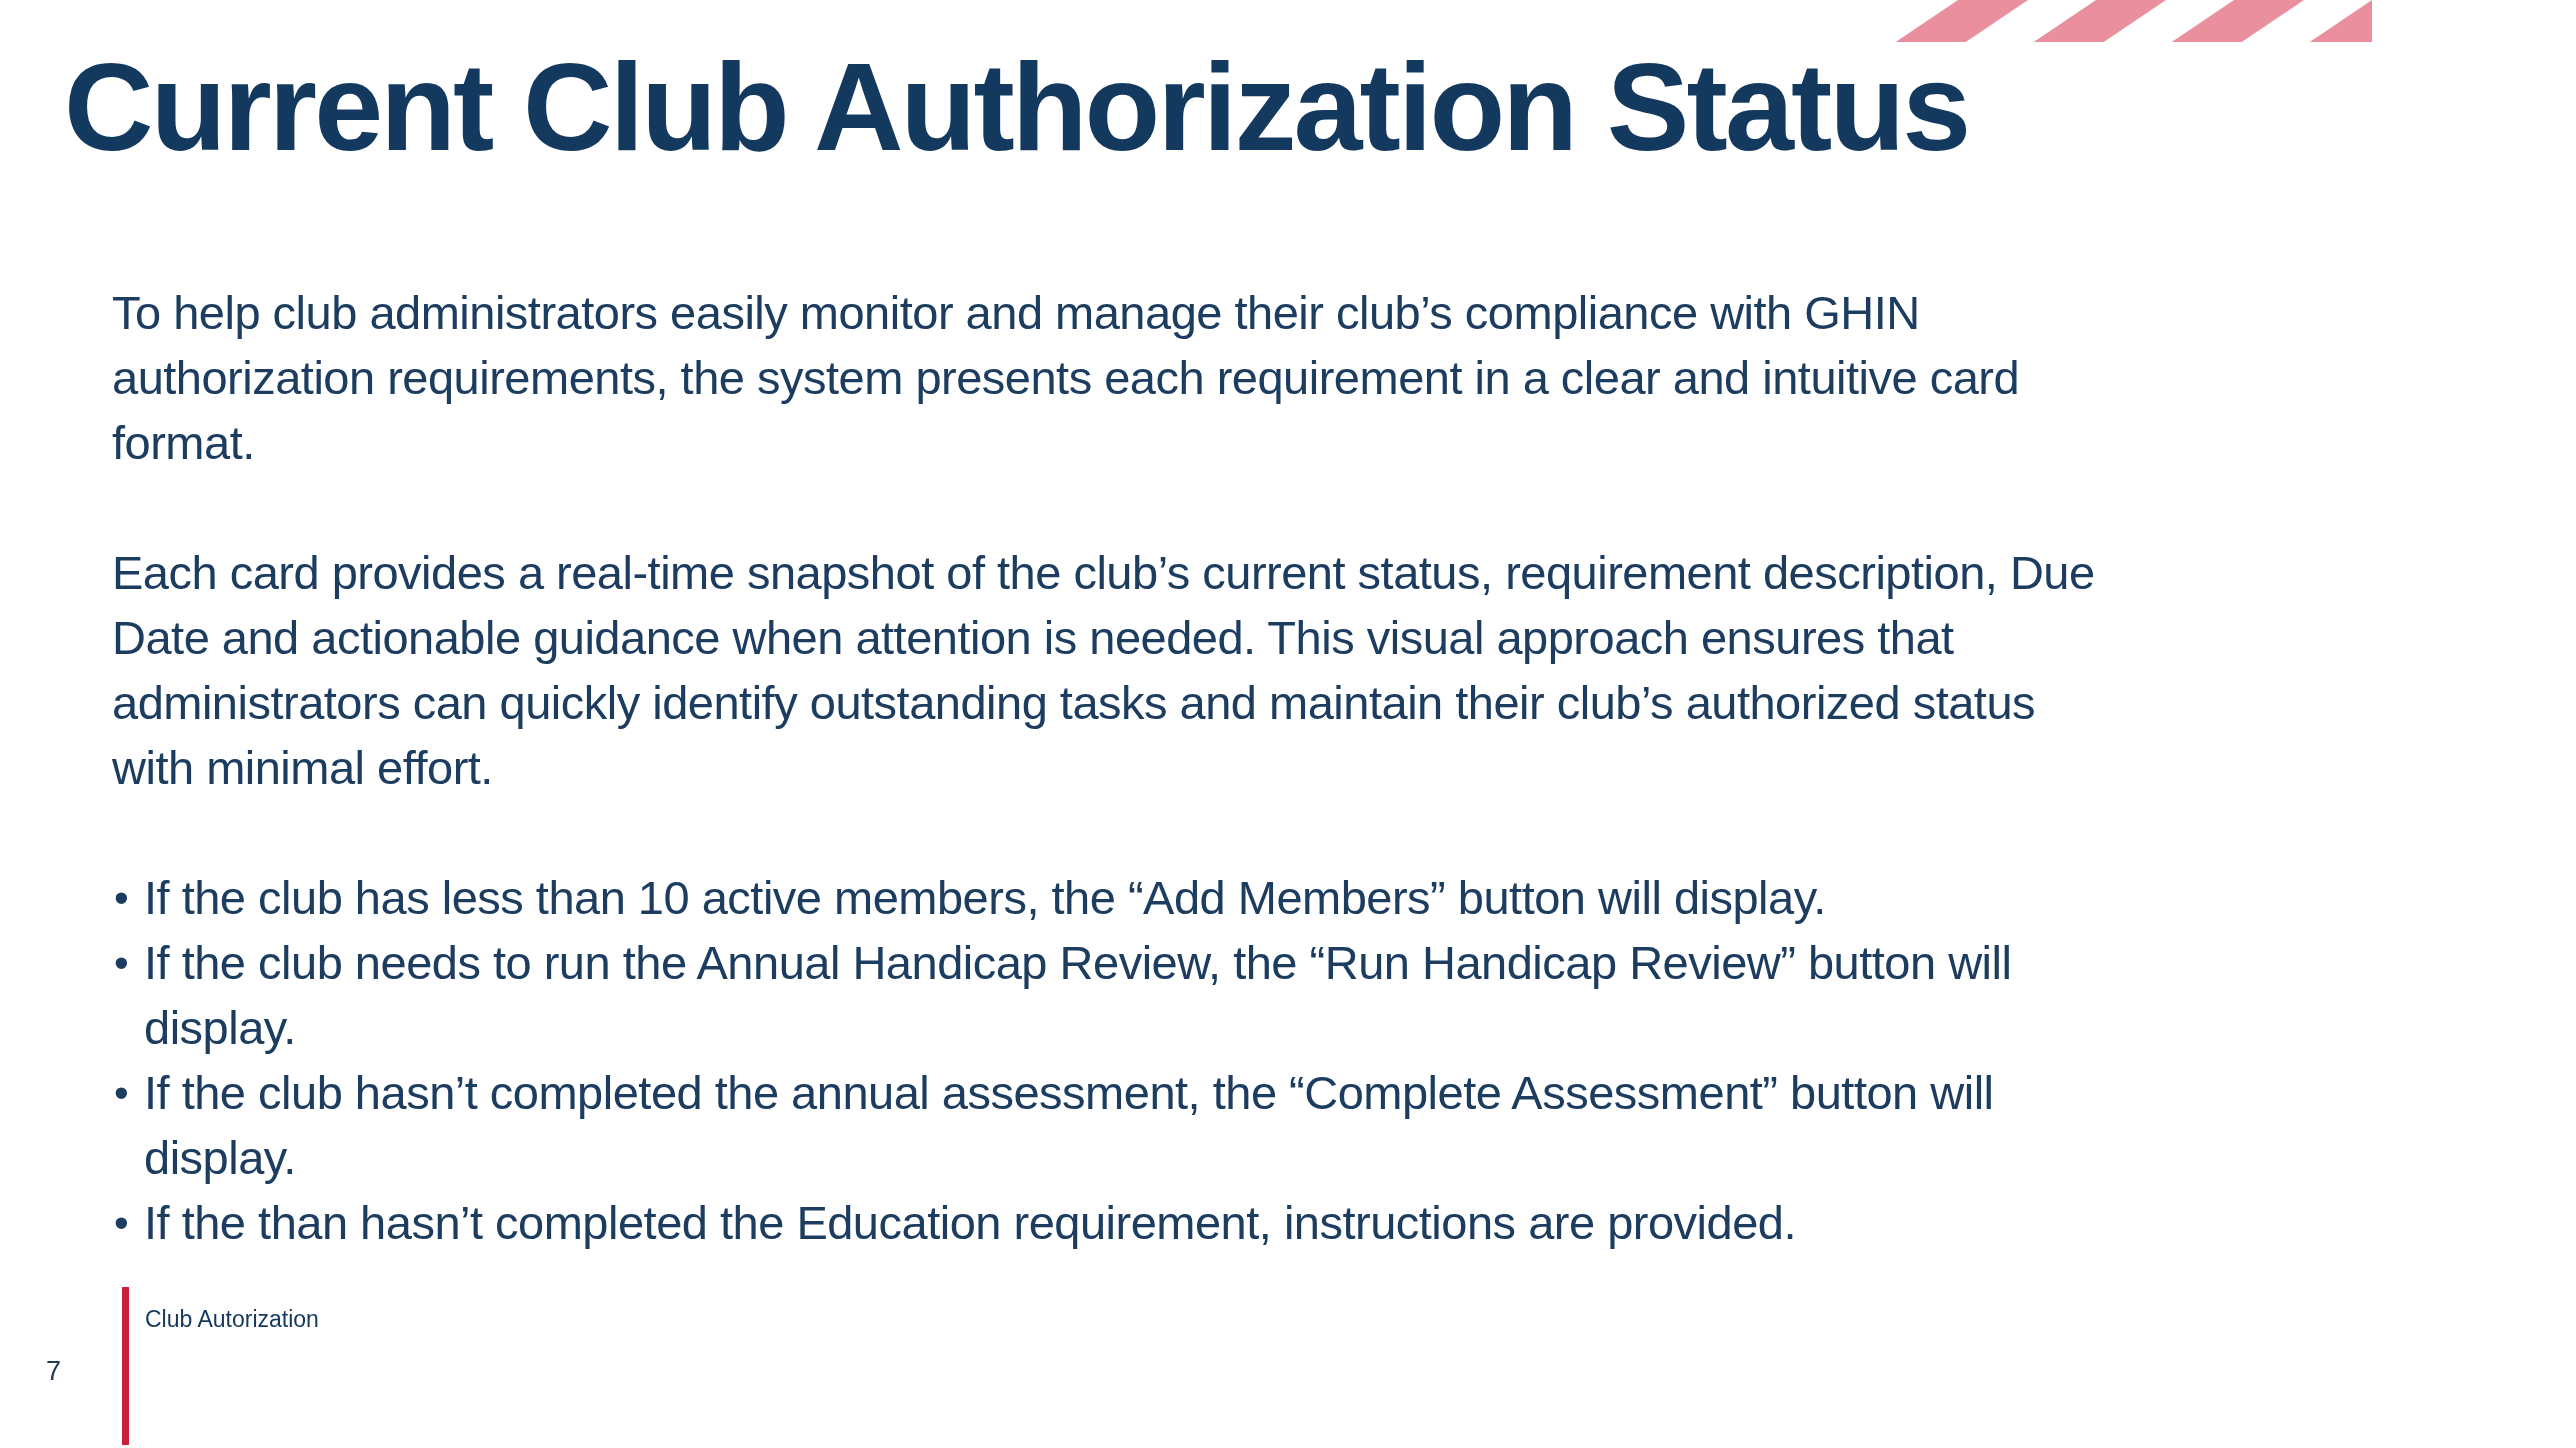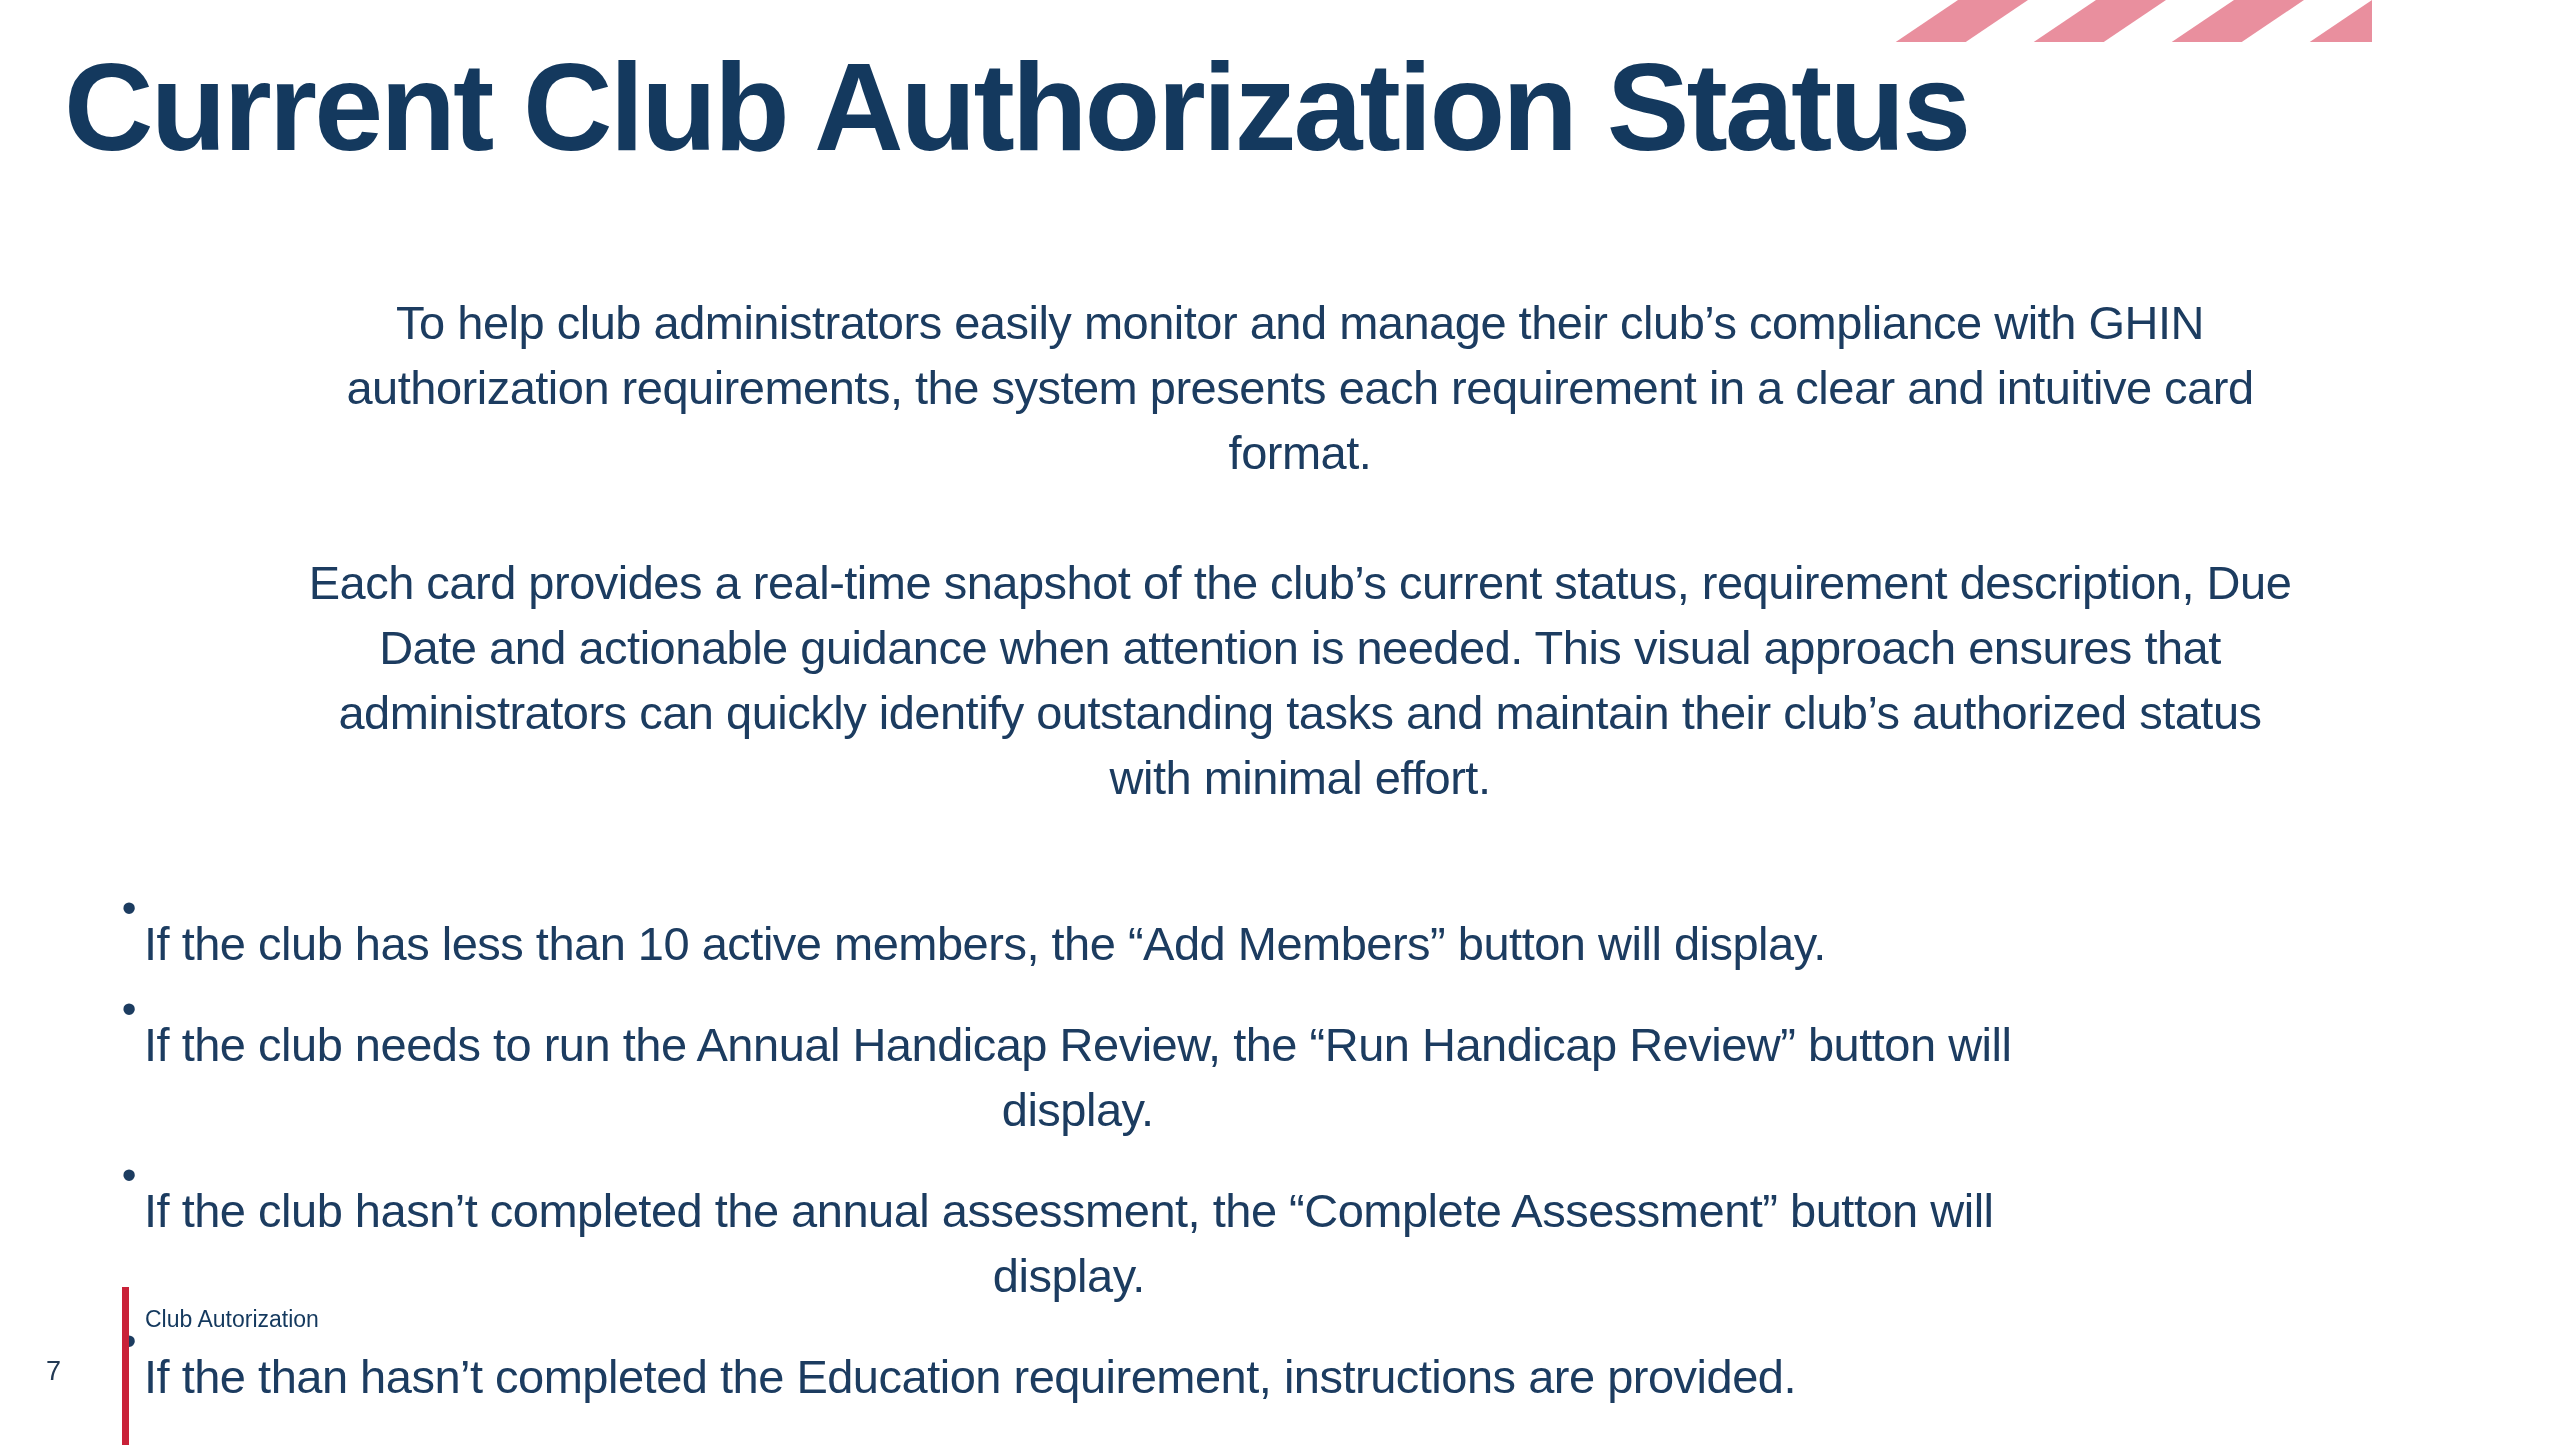--- a/index.html
+++ b/index.html
@@ -53,27 +53,26 @@
     font-weight: bold;
     letter-spacing: -2.9px;
     color: #14395e;
     white-space: nowrap;
   }
 
   
   .body-copy {
     position: absolute;
     left: 112px;
-    top: 290px;
+    top: 280px;
     width: 2376px;
     font-size: 47px;
     line-height: 65px;
     letter-spacing: -0.5px;
     color: #1c3c60;
-    text-align: center;
   }
   .para {
     margin: 0 0 65px 0;
     white-space: pre-line;
   }
   .bullets {
     margin: 0;
   }
   .bullet {
     display: flex;
@@ -81,21 +80,20 @@
   }
   .bullet-marker {
     flex: 0 0 32px;
     font-size: 42px;
     line-height: 65px;
     text-indent: 1.9px;
     color: #1c3c60;
   }
   .bullet-text {
     white-space: pre-line;
-    margin-top: 36px;
   }
 
   
   .page-number {
     position: absolute;
     left: 46px;
     top: 1354px;
     font-size: 27px;
     line-height: 35px;
     color: #233a54;

